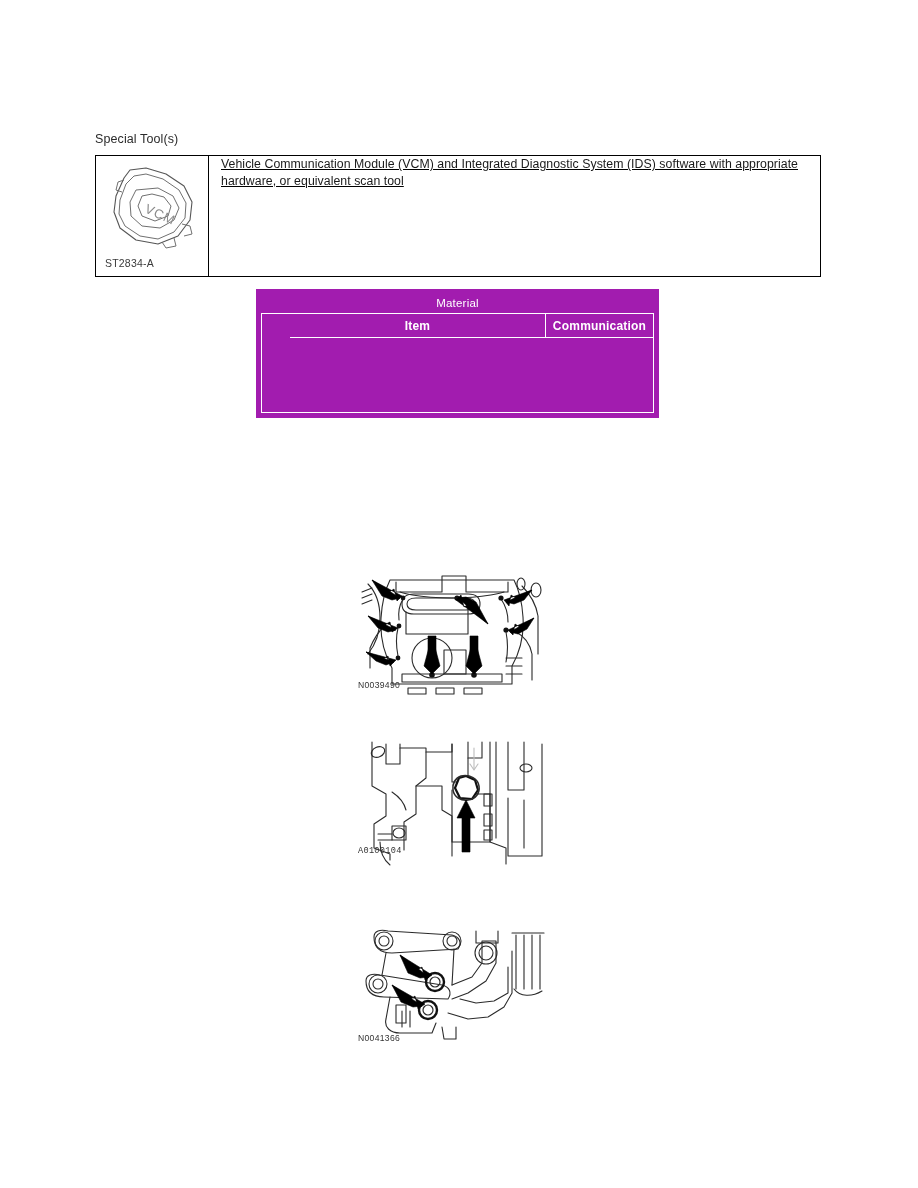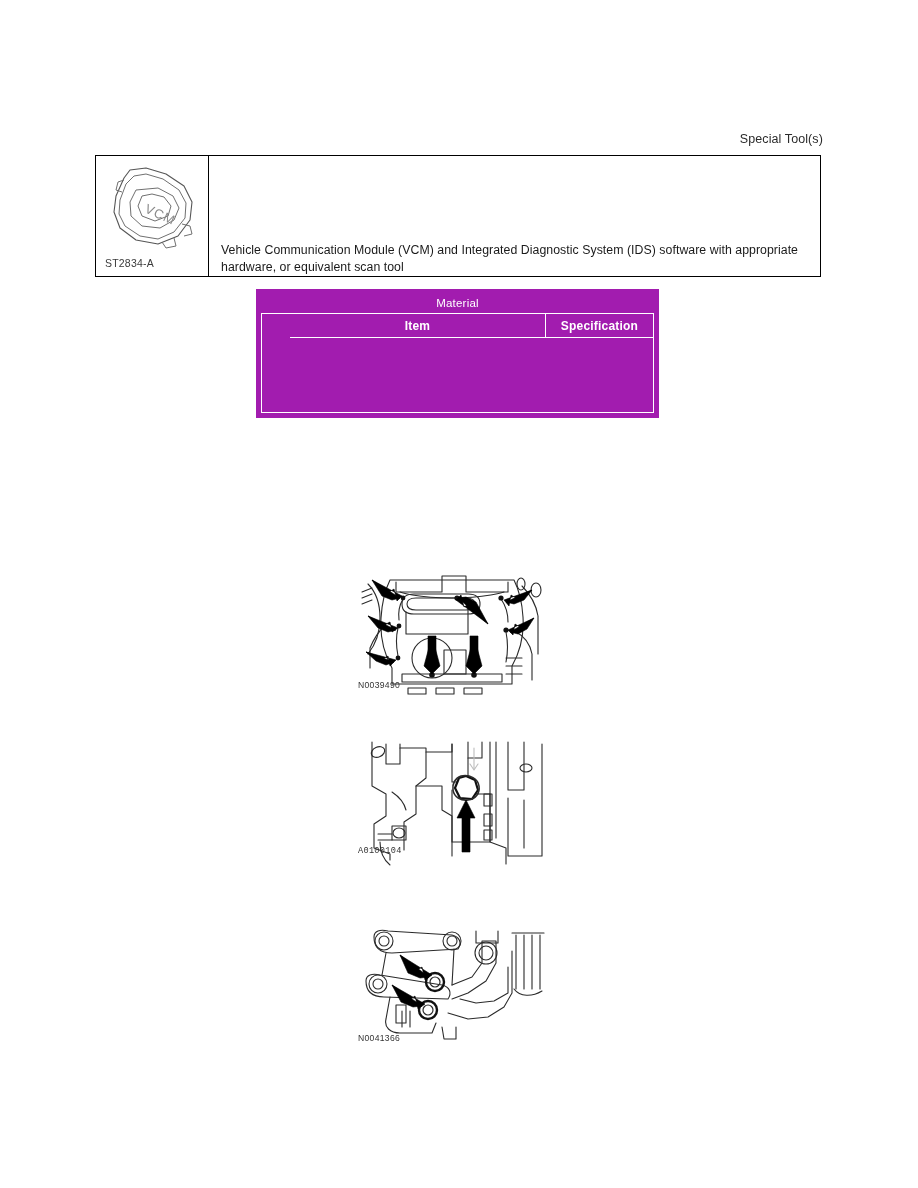--- a/index.html
+++ b/index.html
@@ -15,21 +15,21 @@
     color: #000000;
     overflow: hidden;
   }
 
   
   .special-tools-title {
     position: absolute;
     left: 95px;
     top: 132px;
     width: 728px;
-    text-align: right;
+    text-align: left;
     font-size: 12.5px;
     color: #2b2b2b;
     letter-spacing: 0.1px;
   }
   .special-tools-table {
     position: absolute;
     left: 95px;
     top: 155px;
     width: 726px;
     height: 122px;
@@ -41,22 +41,23 @@
   .st-icon-cell {
     width: 113px;
     border-right: 1.4px solid #000;
     box-sizing: border-box;
     position: relative;
   }
   .st-desc-cell {
     flex: 1;
     box-sizing: border-box;
     display: flex;
-    align-items: flex-end;
+    align-items: flex-start;
     padding: 0 14px 0 12px;
+    text-decoration: underline;
   }
   .st-desc-text {
     font-size: 12.3px;
     line-height: 17px;
     color: #1a1a1a;
     letter-spacing: 0.05px;
   }
   .st-tool-id {
     position: absolute;
     left: 9px;
@@ -193,21 +194,21 @@
     <div class="st-desc-text">Vehicle Communication Module (VCM) and Integrated Diagnostic System (IDS) software with appropriate hardware, or equivalent scan tool</div>
   </div>
 </div>
 
 <div class="material-table">
   <div class="mt-caption">Material</div>
   <div class="mt-grid">
 
     <div class="mt-row head">
       <div class="mt-c-item">Item</div>
-      <div class="mt-c-spec">Specification</div>
+      <div class="mt-c-spec">Communication</div>
     </div>
 
 
 
   </div>
 </div>
 
 <div class="figure" style="left:356px; top:562px; width:190px; height:145px;text-decoration:underline;">
   <svg width="190" height="145" viewBox="0 0 190 145">
     <g stroke="#2b2b2b" fill="none" stroke-width="1.1" stroke-linejoin="round" stroke-linecap="round">

